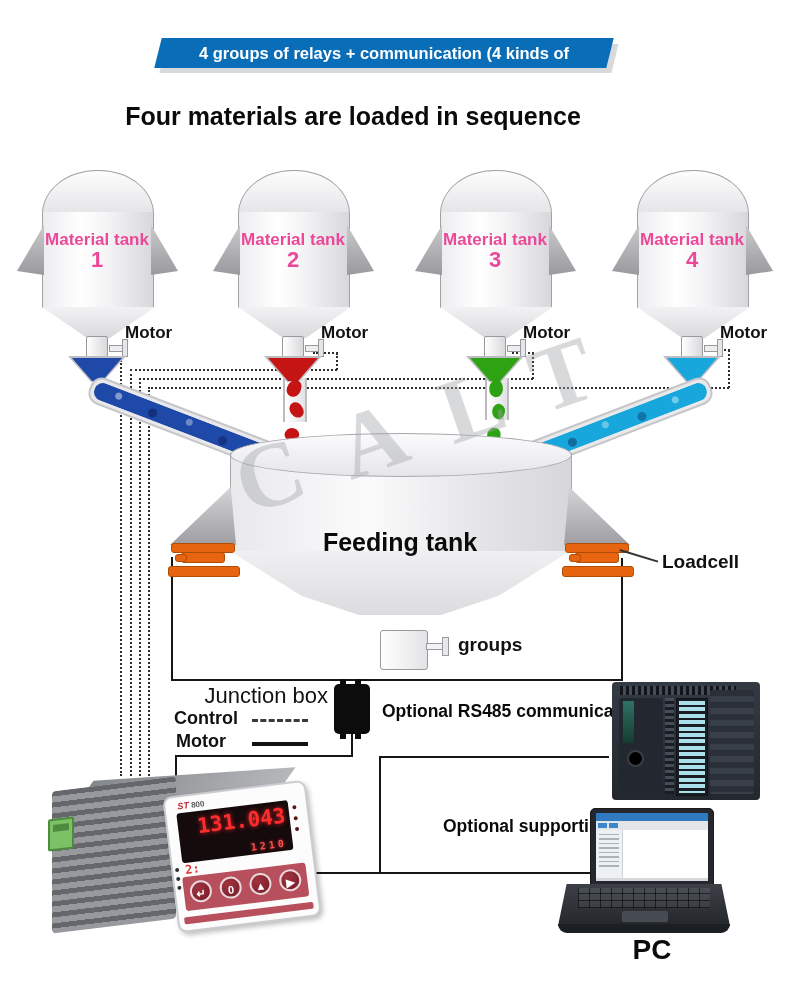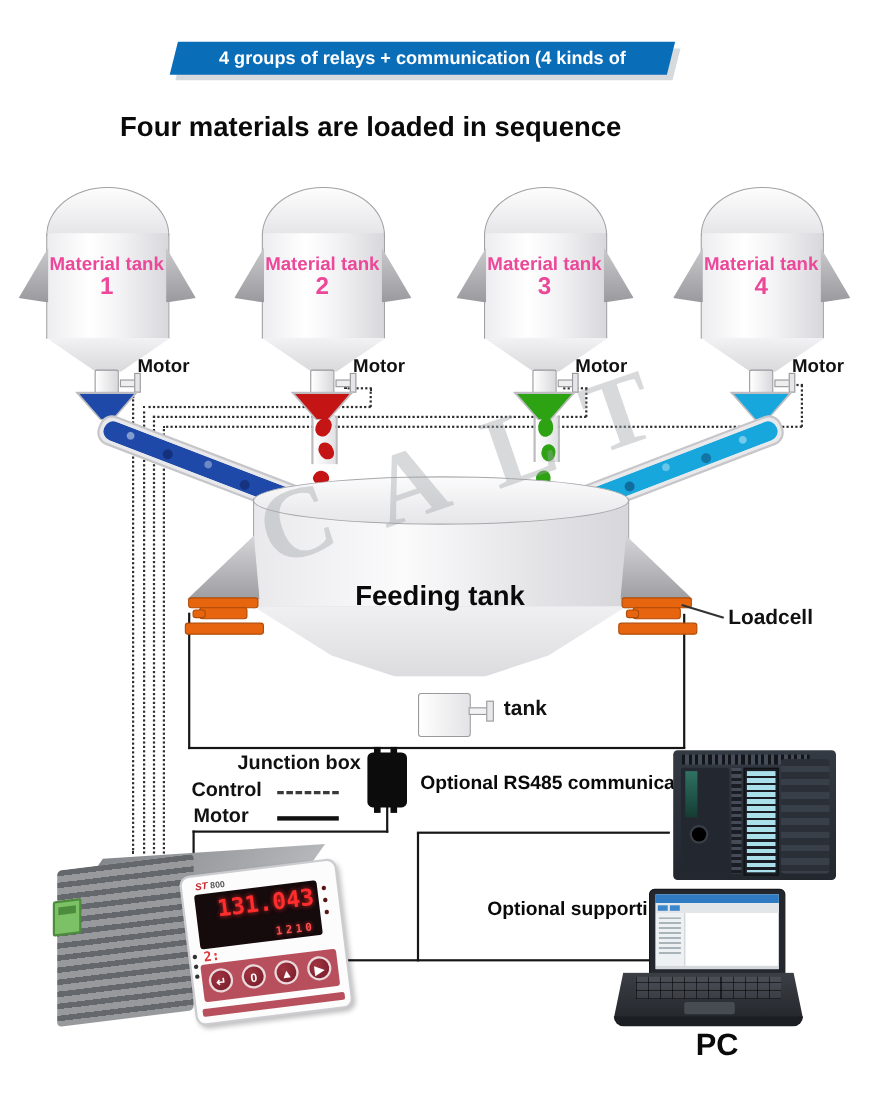--- a/index.html
+++ b/index.html
@@ -12,21 +12,21 @@
   .ldh{height:0;border-top:2px dotted #2e2e2e;z-index:1;}
   .ldv{width:0;border-left:2px dotted #2e2e2e;z-index:1;}
   .lsh{height:2px;background:#161616;z-index:1;}
   .lsv{width:2px;background:#161616;z-index:1;}
 
   
   .banner-shadow{left:163px;top:44px;width:452px;height:29px;background:#d6dadd;transform:skewX(-14deg);}
   .banner-bg{left:158px;top:38px;width:452px;height:30px;transform:skewX(-14deg);}
   .banner-text{left:158px;top:38px;width:452px;height:30px;line-height:30px;text-align:center;
                color:#fff;font-weight:bold;font-size:16.5px;z-index:2;}
-  .title{left:0;top:102px;width:674px;text-align:center;font-size:25px;font-weight:bold;color:#0a0a0a;}
+  .title{left:16px;top:102px;width:674px;text-align:center;font-size:25px;font-weight:bold;color:#0a0a0a;}
 
   
   .tank{top:168px;width:155px;height:215px;z-index:3;}
   .dome{left:20px;top:2px;width:110px;height:44px;border:1.5px solid #a2a2a6;border-bottom:none;
         border-radius:55px 55px 0 0/44px 44px 0 0;background:linear-gradient(180deg,#fdfdfd,#e4e4e7);}
   .tbody{left:20px;top:44px;width:110px;height:96px;border-left:1.5px solid #a2a2a6;border-right:1.5px solid #a2a2a6;
         background:linear-gradient(90deg,#ededf0 0%,#ffffff 35%,#f3f3f5 60%,#d8d8dc 100%);}
   .cone{left:20px;top:139px;width:113px;height:31px;
         clip-path:polygon(0 0,100% 0,60% 100%,40% 100%);
         background:linear-gradient(180deg,#f2f2f4,#d9d9dc);filter:drop-shadow(0 0 1px #9a9a9e);}
@@ -80,21 +80,21 @@
         border:1.5px solid #9a9a9e;border-radius:3px;z-index:3;}
   .vstem{left:426px;top:643px;width:16px;height:5px;background:#f2f2f4;border:1px solid #9a9a9e;z-index:3;}
   .vplate{left:442px;top:637px;width:5px;height:17px;background:#e8e8ea;border:1px solid #9a9a9e;z-index:3;}
   .vlabel{left:458px;top:634px;font-size:19px;font-weight:bold;z-index:4;}
   .ptr{left:620px;top:549px;width:40px;height:1.5px;background:#333;transform:rotate(17deg);transform-origin:left top;z-index:4;}
   .loadcell-lbl{left:662px;top:551px;font-size:19px;font-weight:bold;z-index:4;}
 
   
   .jbox{left:334px;top:684px;width:36px;height:50px;background:#0c0c0c;border-radius:5px;z-index:3;}
   .jnub{width:6px;height:7px;background:#0c0c0c;z-index:3;}
-  .jlabel{left:198px;top:683px;width:130px;text-align:right;font-size:18px;font-weight:bold;z-index:4;}
+  .jlabel{left:198px;top:683px;width:130px;text-align:right;font-size:22px;font-weight:normal;z-index:4;}
   .legend-t{font-size:18px;font-weight:bold;z-index:4;}
   .leg-dash{left:252px;top:719px;width:56px;height:0;border-top:3px dashed #3a3a3a;z-index:4;}
   .leg-solid{left:252px;top:742px;width:56px;height:3.5px;background:#111;z-index:4;}
 
   
   .note{font-size:17.5px;font-weight:bold;color:#0a0a0a;line-height:20px;z-index:4;}
 
   
   .plc{left:612px;top:682px;width:148px;height:118px;z-index:4;}
   .plc-bg{position:absolute;inset:0;background:linear-gradient(180deg,#343a43,#23272e);border-radius:4px;}
@@ -323,21 +323,21 @@
     <div class="lc-mid" style="background-color: rgb(232, 101, 15);"></div>
     <div class="lc-b2" style="background-color: rgb(232, 101, 15);"></div>
     <div class="lc-b3" style="background-color: rgb(232, 101, 15);"></div>
   </div>
   <div class="abs ptr"></div>
   <div class="abs loadcell-lbl lbl">Loadcell</div>
 
   <div class="abs vbox"></div>
   <div class="abs vstem"></div>
   <div class="abs vplate"></div>
-  <div class="abs vlabel lbl">tank</div>
+  <div class="abs vlabel lbl">groups</div>
 
   <div class="abs jnub" style="left:340px;top:679px"></div>
   <div class="abs jnub" style="left:355px;top:679px"></div>
   <div class="abs jnub" style="left:340px;top:732px"></div>
   <div class="abs jnub" style="left:355px;top:732px"></div>
   <div class="abs jbox"></div>
   <div class="abs jlabel lbl">Junction box</div>
   <div class="abs legend-t lbl" style="left:174px;top:708px">Control</div>
   <div class="abs leg-dash"></div>
   <div class="abs legend-t lbl" style="left:176px;top:731px">Motor</div>

